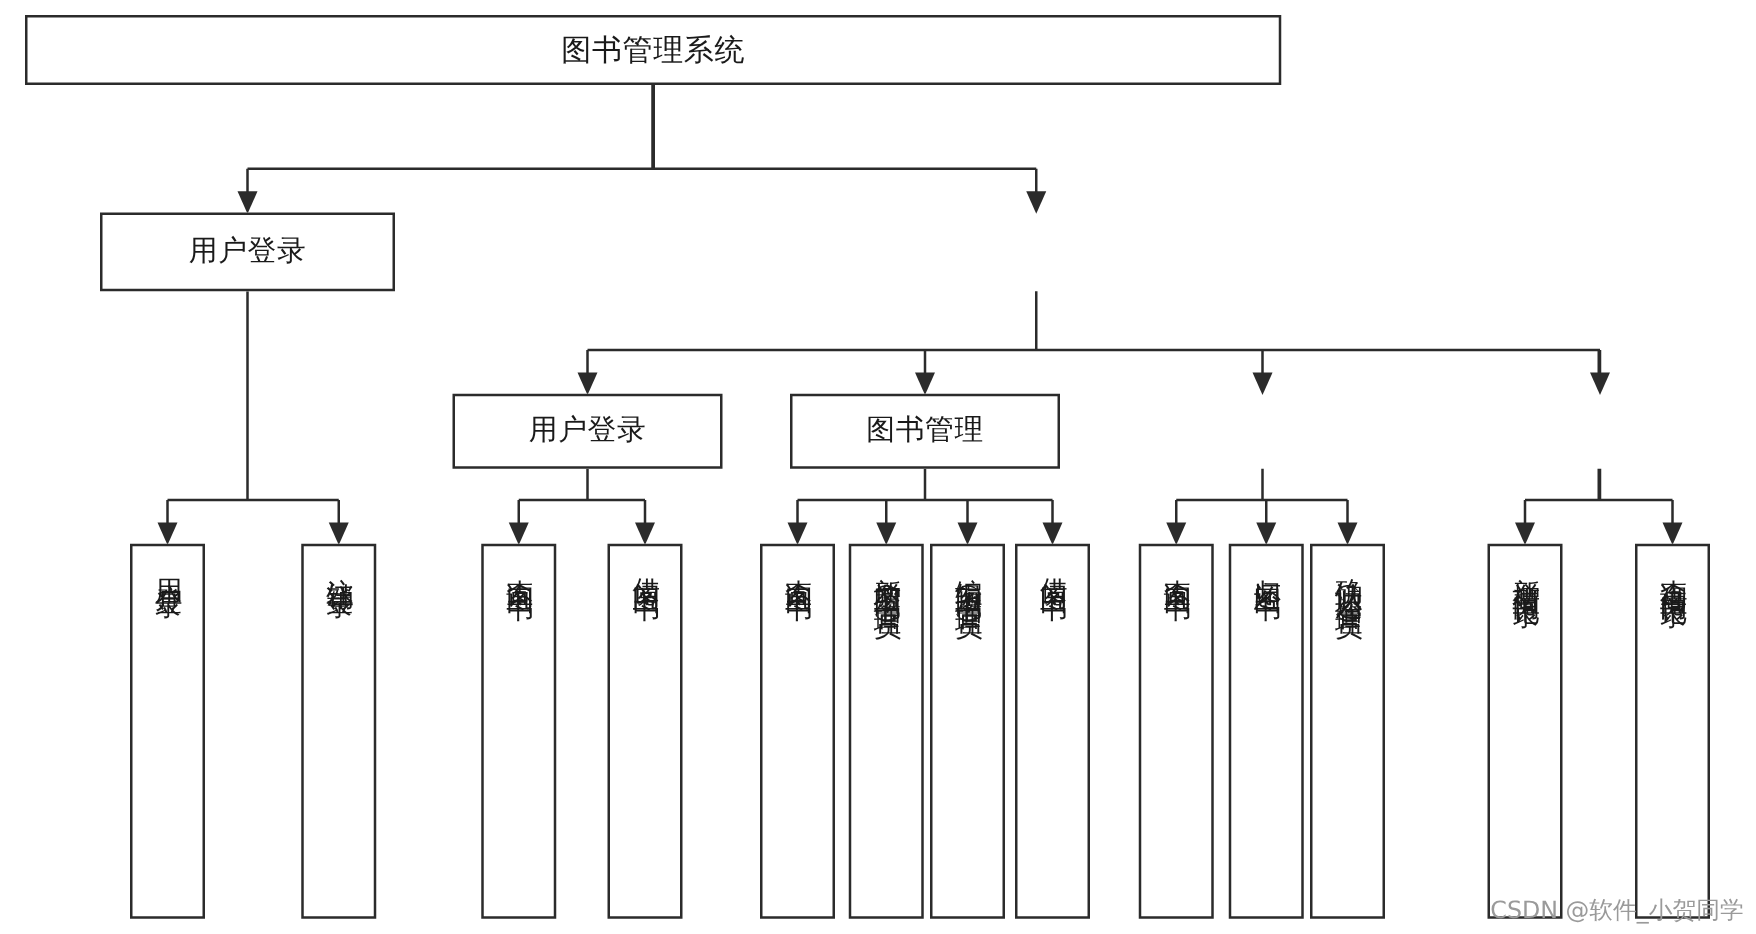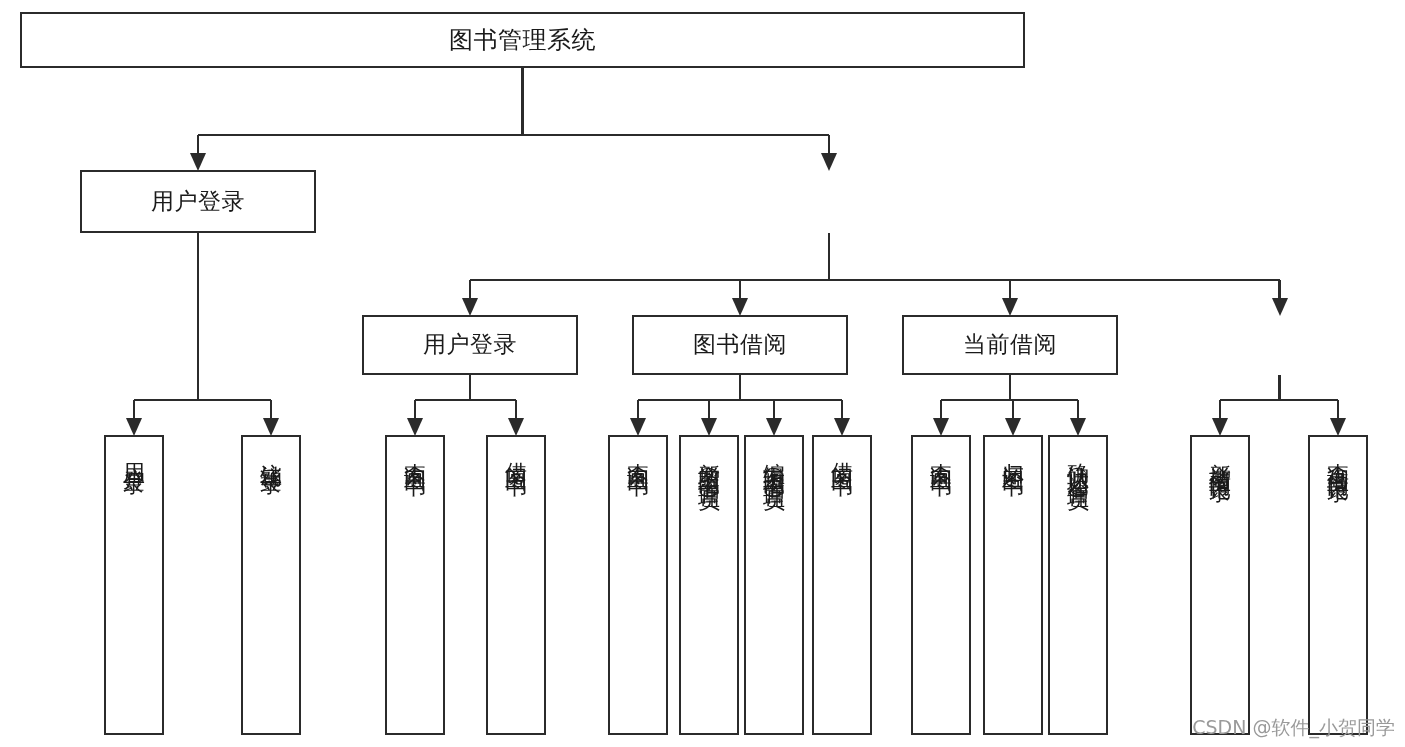--- a/index.html
+++ b/index.html
@@ -147,24 +147,21 @@
   </div>
 
   <div class="node horiz" id="n-l2_user_login" style="left: 80px; top: 170px; width: 236px; height: 63px;">
     <span class="label">用户登录</span>
   </div>
 
   <div class="node horiz" id="n-l3_new_book_rec" style="left: 362px; top: 315px; width: 216px; height: 60px;">
     <span class="label">用户登录</span>
   </div>
   <div class="node horiz" id="n-l3_book_borrow" style="left: 632px; top: 315px; width: 216px; height: 60px;">
-    <span class="label">图书借阅</span>
-  </div>
-  <div class="node horiz" id="n-l3_current_loan" style="left: 902px; top: 315px; width: 216px; height: 60px;">
-    <span class="label">当前借阅</span>
+    <span class="label">图书管理</span>
   </div>
 
   <div class="node vert" id="n-leaf_user_login" style="left: 104px; top: 435px; width: 60px; height: 300px;">
     <span class="label">用户登录</span>
   </div>
   <div class="node vert" id="n-leaf_logout" style="left: 241px; top: 435px; width: 60px; height: 300px;">
     <span class="label">注销登录</span>
   </div>
 
   <div class="node vert" id="n-leaf_rec_query" style="left: 385px; top: 435px; width: 60px; height: 300px;">

